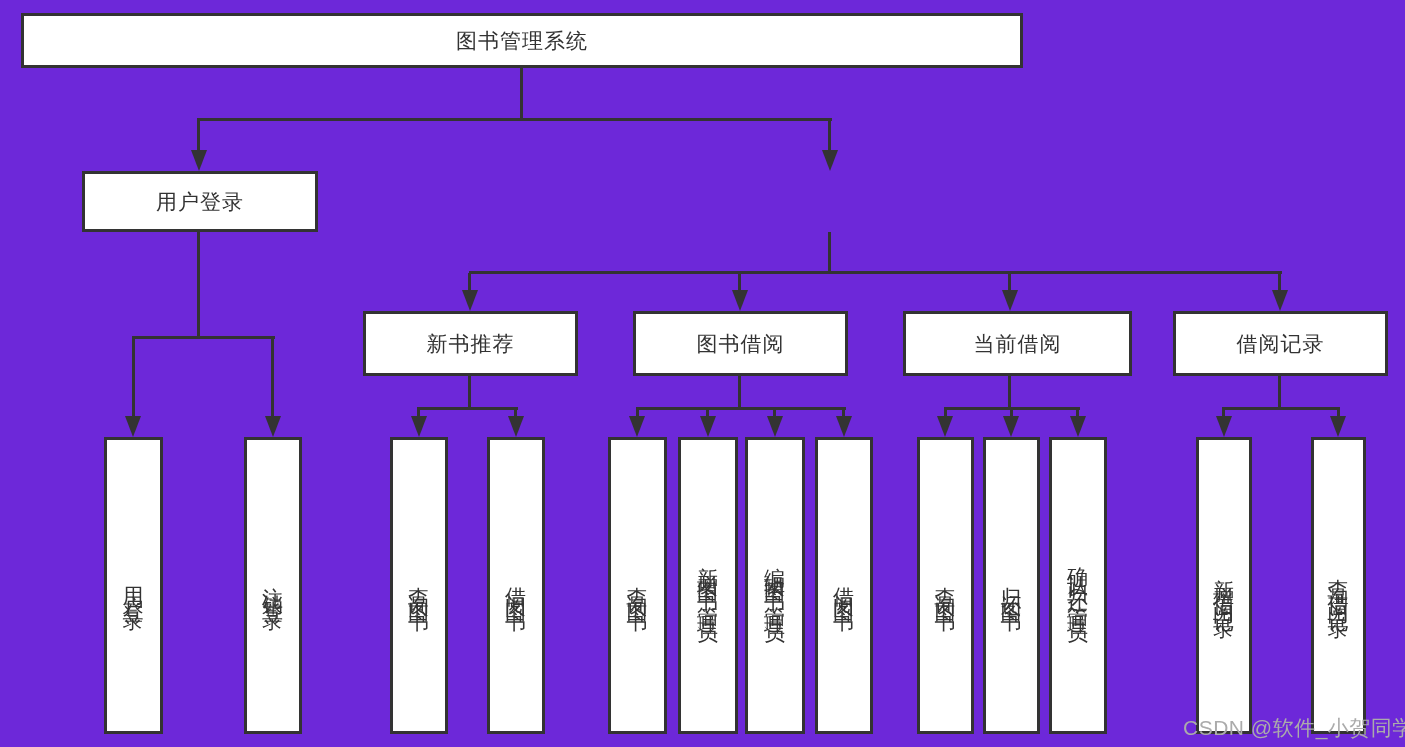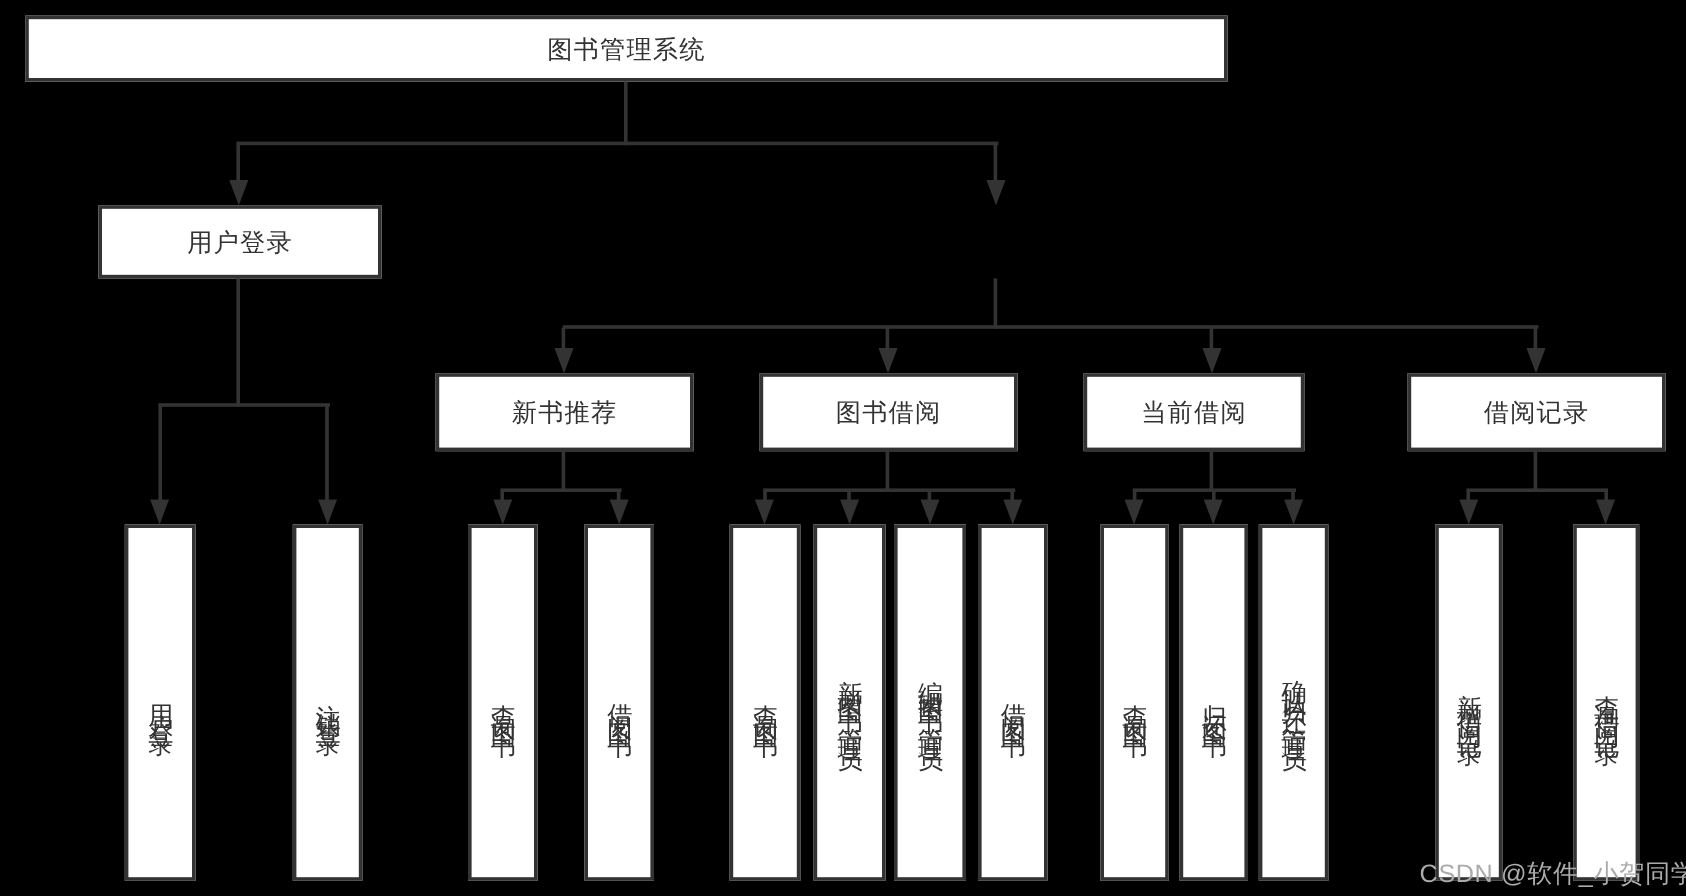--- a/index.html
+++ b/index.html
@@ -1,17 +1,17 @@
 <!DOCTYPE html>
 <html><head>
 <meta charset="utf-8">
 <style>
   html,body{margin:0;padding:0;background:#fff;}
   .canvas{
-    position:relative;width:1405px;height:747px;background:#000000;overflow:hidden;
+    position:relative;width:1405px;height:747px;background:#6d28d9;overflow:hidden;
     font-family:"Liberation Sans","DejaVu Sans",sans-serif;
     --line:#333333;--text:#333333;
   }
   .box{
     position:absolute;box-sizing:border-box;border:3px solid var(--line);
     background:#fff;display:flex;align-items:center;justify-content:center;
     color:var(--text);
   }
   .box.h span{font-size:21px;letter-spacing:1px;white-space:nowrap;}
   .box.v span{
@@ -67,21 +67,21 @@
   <div class="arrow" style="left:1002px;top:290px;"></div>
   <div class="vline" style="left:1278px;top:273px;height:20px;"></div>
   <div class="arrow" style="left:1272px;top:290px;"></div>
 
   <div class="box h" style="left:363px;top:311px;width:215px;height:65px;">
     <span>新书推荐</span>
   </div>
   <div class="box h" style="left:633px;top:311px;width:215px;height:65px;">
     <span>图书借阅</span>
   </div>
-  <div class="box h" style="left:903px;top:311px;width:184px;height:65px;">
+  <div class="box h" style="left:903px;top:311px;width:229px;height:65px;">
     <span>当前借阅</span>
   </div>
   <div class="box h" style="left:1173px;top:311px;width:215px;height:65px;">
     <span>借阅记录</span>
   </div>
 
   <div class="vline" style="left:468px;top:376px;height:34px;"></div>
   <div class="hline" style="left:417px;top:407px;width:101px;"></div>
   <div class="vline" style="left:417px;top:409px;height:10px;"></div>
   <div class="arrow" style="left:411px;top:416px;"></div>

